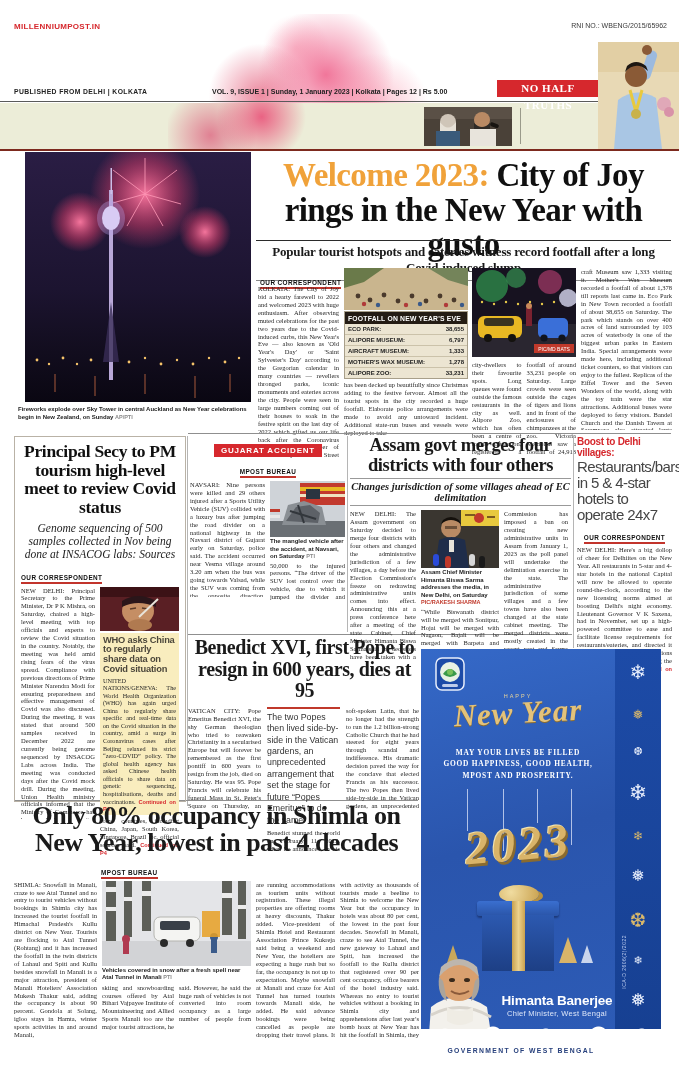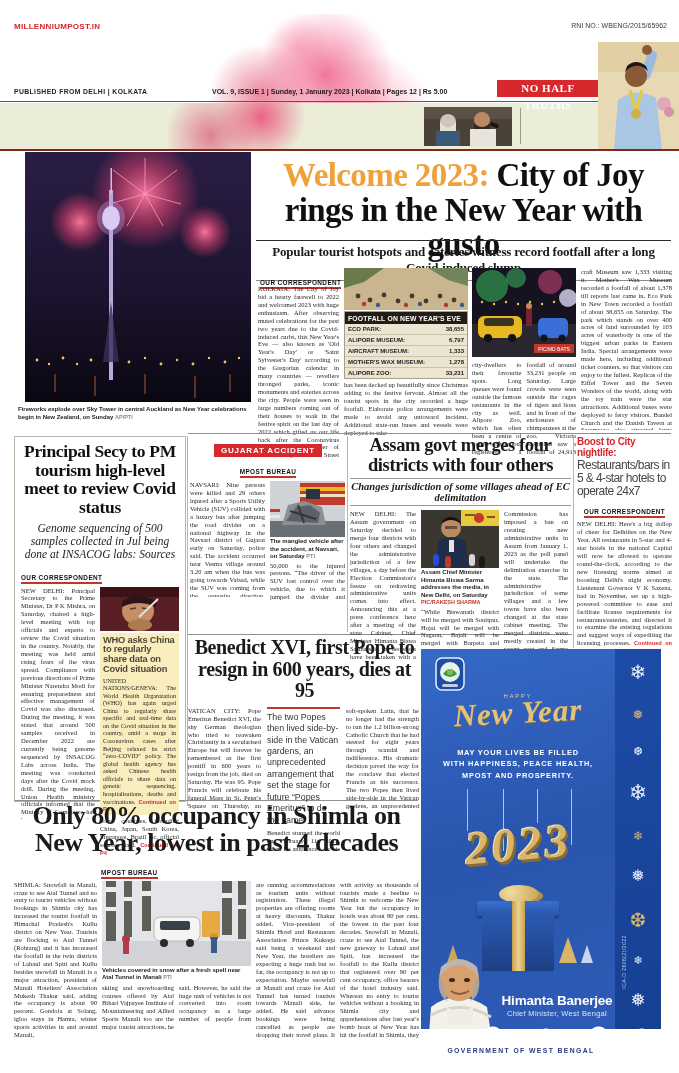--- a/index.html
+++ b/index.html
@@ -98,21 +98,21 @@
              border-top:1px solid #999;border-bottom:1px solid #999;}
   .assam-cols{display:flex;gap:5px;margin-top:4px;}
   .assam-c1{width:66px;height:152px;}
   .assam-c2{width:78px;}
   .assam-c3{width:64px;height:152px;}
   .sarma-photo{width:78px;height:58px;}
 
   
   .delhi{left:577px;top:436px;width:95px;}
   .delhi-kicker{font-family:"Liberation Sans",sans-serif;font-weight:bold;font-size:10px;color:#d6282d;letter-spacing:-.3px;}
-  .delhi-head{font-family:"Liberation Sans",sans-serif;font-size:12px;line-height:1.07;color:#454545;letter-spacing:-.6px;margin-top:1px;}
+  .delhi-head{font-family:"Liberation Sans",sans-serif;font-size:15px;line-height:1.07;color:#454545;letter-spacing:-.6px;margin-top:1px;}
   .delhi-body{height:128px;margin-top:2px;}
 
   
   .pope{left:188px;top:637px;width:233px;}
   .pope-head{font-weight:bold;font-size:20px;line-height:1.08;text-align:center;letter-spacing:-.4px;}
   .pope-cols{display:flex;gap:6px;margin-top:5px;}
   .pope-c{width:73px;height:104px;}
   .quote{border-top:2.5px solid #c0392b;padding-top:3px;font-family:"Liberation Sans",sans-serif;
          font-size:8.8px;line-height:1.3;color:#333;}
 
@@ -137,21 +137,21 @@
              background:linear-gradient(180deg,#1d4ba7,#163f90);display:flex;flex-direction:column;
              align-items:center;justify-content:space-around;color:#e9effc;}
   .ad-flakes span{display:block;}
   .flake-g{color:#d9b86a;}
   .ad-emblem{position:absolute;left:14px;top:8px;width:30px;height:34px;}
   .ad-happy{position:absolute;left:0;top:44px;width:194px;text-align:center;
             font-size:5.5px;letter-spacing:2px;color:#e8d49a;font-family:"Liberation Sans",sans-serif;}
   .ad-script{position:absolute;left:0;top:46px;width:194px;text-align:center;font-style:italic;font-weight:bold;
              font-size:31px;color:#e3c27b;transform:rotate(-3deg);text-shadow:0 1px 0 #8a6b2f;letter-spacing:1px;}
   .ad-msg{position:absolute;left:0;top:98px;width:194px;text-align:center;color:#fff;
-          font-family:Liberation Sans, sans-serif;font-weight:bold;font-size:7.4px;letter-spacing:.8px;line-height:1.55;}
+          font-family:Liberation Serif, serif;font-weight:bold;font-size:7.4px;letter-spacing:.8px;line-height:1.55;}
   .ad-string{position:absolute;width:1px;background:rgba(235,240,255,.7);}
   .ad-year{position:absolute;left:0;top:168px;width:194px;text-align:center;font-weight:bold;font-style:italic;
            font-size:47px;color:#d9b469;transform:rotate(-5deg);letter-spacing:3px;
            text-shadow:2px 3px 0 #8a6b2f,-1px -1px 0 #f3e3ae;}
   .gift-lid{position:absolute;left:56px;top:252px;width:82px;height:15px;border-radius:3px;
             background:linear-gradient(180deg,#3a6fd0,#2a55a8);box-shadow:0 2px 2px rgba(0,0,20,.35);}
   .gift-box{position:absolute;left:61px;top:266px;width:72px;height:56px;
             background:linear-gradient(180deg,#2c59b0,#1d3f85);}
   .gift-ribbon{position:absolute;left:91px;top:252px;width:13px;height:70px;background:linear-gradient(90deg,#c9a14e,#ecd28e,#c9a14e);}
   .gift-bow{position:absolute;left:78px;top:236px;width:40px;height:18px;border-radius:50%;
@@ -390,21 +390,21 @@
 
   <div class="hrule" style="left:188px;top:433px;width:483px;"></div>
   <div class="vrule" style="left:187px;top:436px;height:370px;"></div>
   <div class="vrule" style="left:347px;top:436px;height:196px;"></div>
   <div class="vrule" style="left:573px;top:436px;height:212px;"></div>
   <div class="hrule" style="left:188px;top:634px;width:384px;"></div>
   <div class="hrule" style="left:14px;top:800px;width:404px;"></div>
 
   <div class="abs covid-box">
     <div class="covid-head">Principal Secy to PM tourism high-level meet to review Covid status</div>
-    <div class="covid-sub">Genome sequencing of 500 samples collected in Jul being done at INSACOG labs: Sources</div>
+    <div class="covid-sub">Genome sequencing of 500 samples collected in Nov being done at INSACOG labs: Sources</div>
     <span class="byline">OUR CORRESPONDENT</span>
     <div class="covid-cols">
       <div class="covid-left txt" style="height:232px;">NEW DELHI: Principal Secretary to the Prime Minister, Dr P K Mishra, on Saturday, chaired a high-level meeting with top officials and experts to review the Covid situation in the country. Notably, the meeting was held amid rising fears of the virus spread. Compliance with previous directions of Prime Minister Narendra Modi for ensuring preparedness and effective management of Covid was also discussed. During the meeting, it was stated that around 500 samples received in December 2022 are currently being genome sequenced by INSACOG Labs across India. The meeting was conducted days after the Covid mock drill. During the meeting, Union Health ministry officials informed that the Ministry of Commerce has been asked to monitor exports of medicinal products and equipment to China, they said. Mishra was apprised of the evolving global scenario of the pandemic, with surge in Covid observed in</div>
       <div class="covid-right">
         <div class="swab-photo">
           <svg width="79" height="44" viewBox="0 0 79 44">
             <rect width="79" height="44" fill="#5a1f24"></rect>
             <rect width="79" height="10" fill="#3c1216"></rect>
             <ellipse cx="38" cy="24" rx="16" ry="14" fill="#c58e64"></ellipse>
             <path d="M22 14 Q38 4 56 14 L56 20 Q38 12 22 20 Z" fill="#2a161a"></path>
@@ -478,21 +478,21 @@
           </svg>
         </div>
         <div class="caption" style="margin-top:1px;"><span>Assam Chief Minister Himanta Biswa Sarma addresses the media, in New Delhi, on Saturday</span> <span class="credit" style="color:#c0392b;">PIC/RAKESH SHARMA</span></div>
         <div class="txt" style="margin-top:1px;height:62px;">“While Biswanath district will be merged with Sonitpur, Hojai will be merged with Nagaon, Bajali will be merged with Barpeta and Tamulpur will be merged with Baksa,” he said. The decisions had to be taken at the Cabinet meeting on Saturday as the Election</div>
       </div>
       <div class="assam-c3 txt"><span>Commission has imposed a ban on creating new administrative units in Assam from January 1, 2023 as the poll panel will undertake the delimitation exercise in the state. The administrative jurisdiction of some villages and a few towns have also been changed at the state cabinet meeting. The merged districts were mostly created in the recent past and Sarma said he wanted to apologise to the people of these districts but hoped that they would understand the importance of the decisions. The CM said a team of state ministers will visit these districts and</span> </div>
     </div>
   </div>
 
   <div class="abs delhi">
-    <div class="delhi-kicker">Boost to City nightlife:</div>
+    <div class="delhi-kicker">Boost to Delhi villages:</div>
     <div class="delhi-head">Restaurants/bars in 5 &amp; 4-star hotels to operate 24x7</div>
     <div class="byline-center"><span class="byline">OUR CORRESPONDENT</span></div>
     <div class="delhi-body txt"><span>NEW DELHI: Here's a big dollop of cheer for Delhiites on the New Year. All restaurants in 5-star and 4-star hotels in the national Capital will now be allowed to operate round-the-clock, according to the new licensing norms aimed at boosting Delhi's night economy. Lieutenant Governor V K Saxena, had in November, set up a high-powered committee to ease and facilitate license requirements for restaurants/eateries, and directed it to examine the existing regulations and suggest ways of expediting the licensing processes.</span> <span class="cont">Continued on P4</span></div>
   </div>
 
   <div class="abs pope">
     <div class="pope-head">Benedict XVI, first Pope to resign in 600 years, dies at 95</div>
     <div class="pope-cols">
       <div class="pope-c txt">VATICAN CITY: Pope Emeritus Benedict XVI, the shy German theologian who tried to reawaken Christianity in a secularised Europe but will forever be remembered as the first pontiff in 600 years to resign from the job, died on Saturday. He was 95. Pope Francis will celebrate his funeral Mass in St. Peter's Square on Thursday, an unprecedented event in which a current pope will celebrate the funeral for a former one.</div>
       <div class="pope-c">
@@ -565,21 +565,21 @@
         <rect x="1" y="1" width="28" height="32" rx="6" fill="#1d4ba7" stroke="#e8eefc" stroke-width="1.5"></rect>
         <circle cx="15" cy="15" r="10" fill="#e9f2e4"></circle>
         <path d="M8 17 Q15 7 22 17 Q15 23 8 17" fill="#3a9a4a"></path>
         <circle cx="15" cy="15" r="3" fill="#7ac05a"></circle>
         <rect x="7" y="27" width="16" height="3" rx="1.5" fill="#e8eefc" opacity=".8"></rect>
       </svg>
     </div>
     <div class="ad-happy">HAPPY</div>
     <div class="ad-script">New Year</div>
     <div class="ad-msg">
-      <span>MAY YOUR LIVES BE FILLED</span><br><span>WITH HAPPINESS, PEACE HEALTH,</span><br><span>MPOST AND PROSPERITY.</span>
+      <span>MAY YOUR LIVES BE FILLED</span><br><span>GOOD HAPPINESS, GOOD HEALTH,</span><br><span>MPOST AND PROSPERITY.</span>
     </div>
     <div class="ad-string" style="left:46px;top:140px;height:42px;"></div>
     <div class="ad-string" style="left:82px;top:140px;height:62px;"></div>
     <div class="ad-string" style="left:116px;top:140px;height:34px;"></div>
     <div class="ad-string" style="left:150px;top:140px;height:56px;"></div>
     <div class="ad-year">2023</div>
     <div class="gift-bow"></div>
     <div class="gift-lid"></div>
     <div class="gift-box"></div>
     <div class="gift-ribbon"></div>

